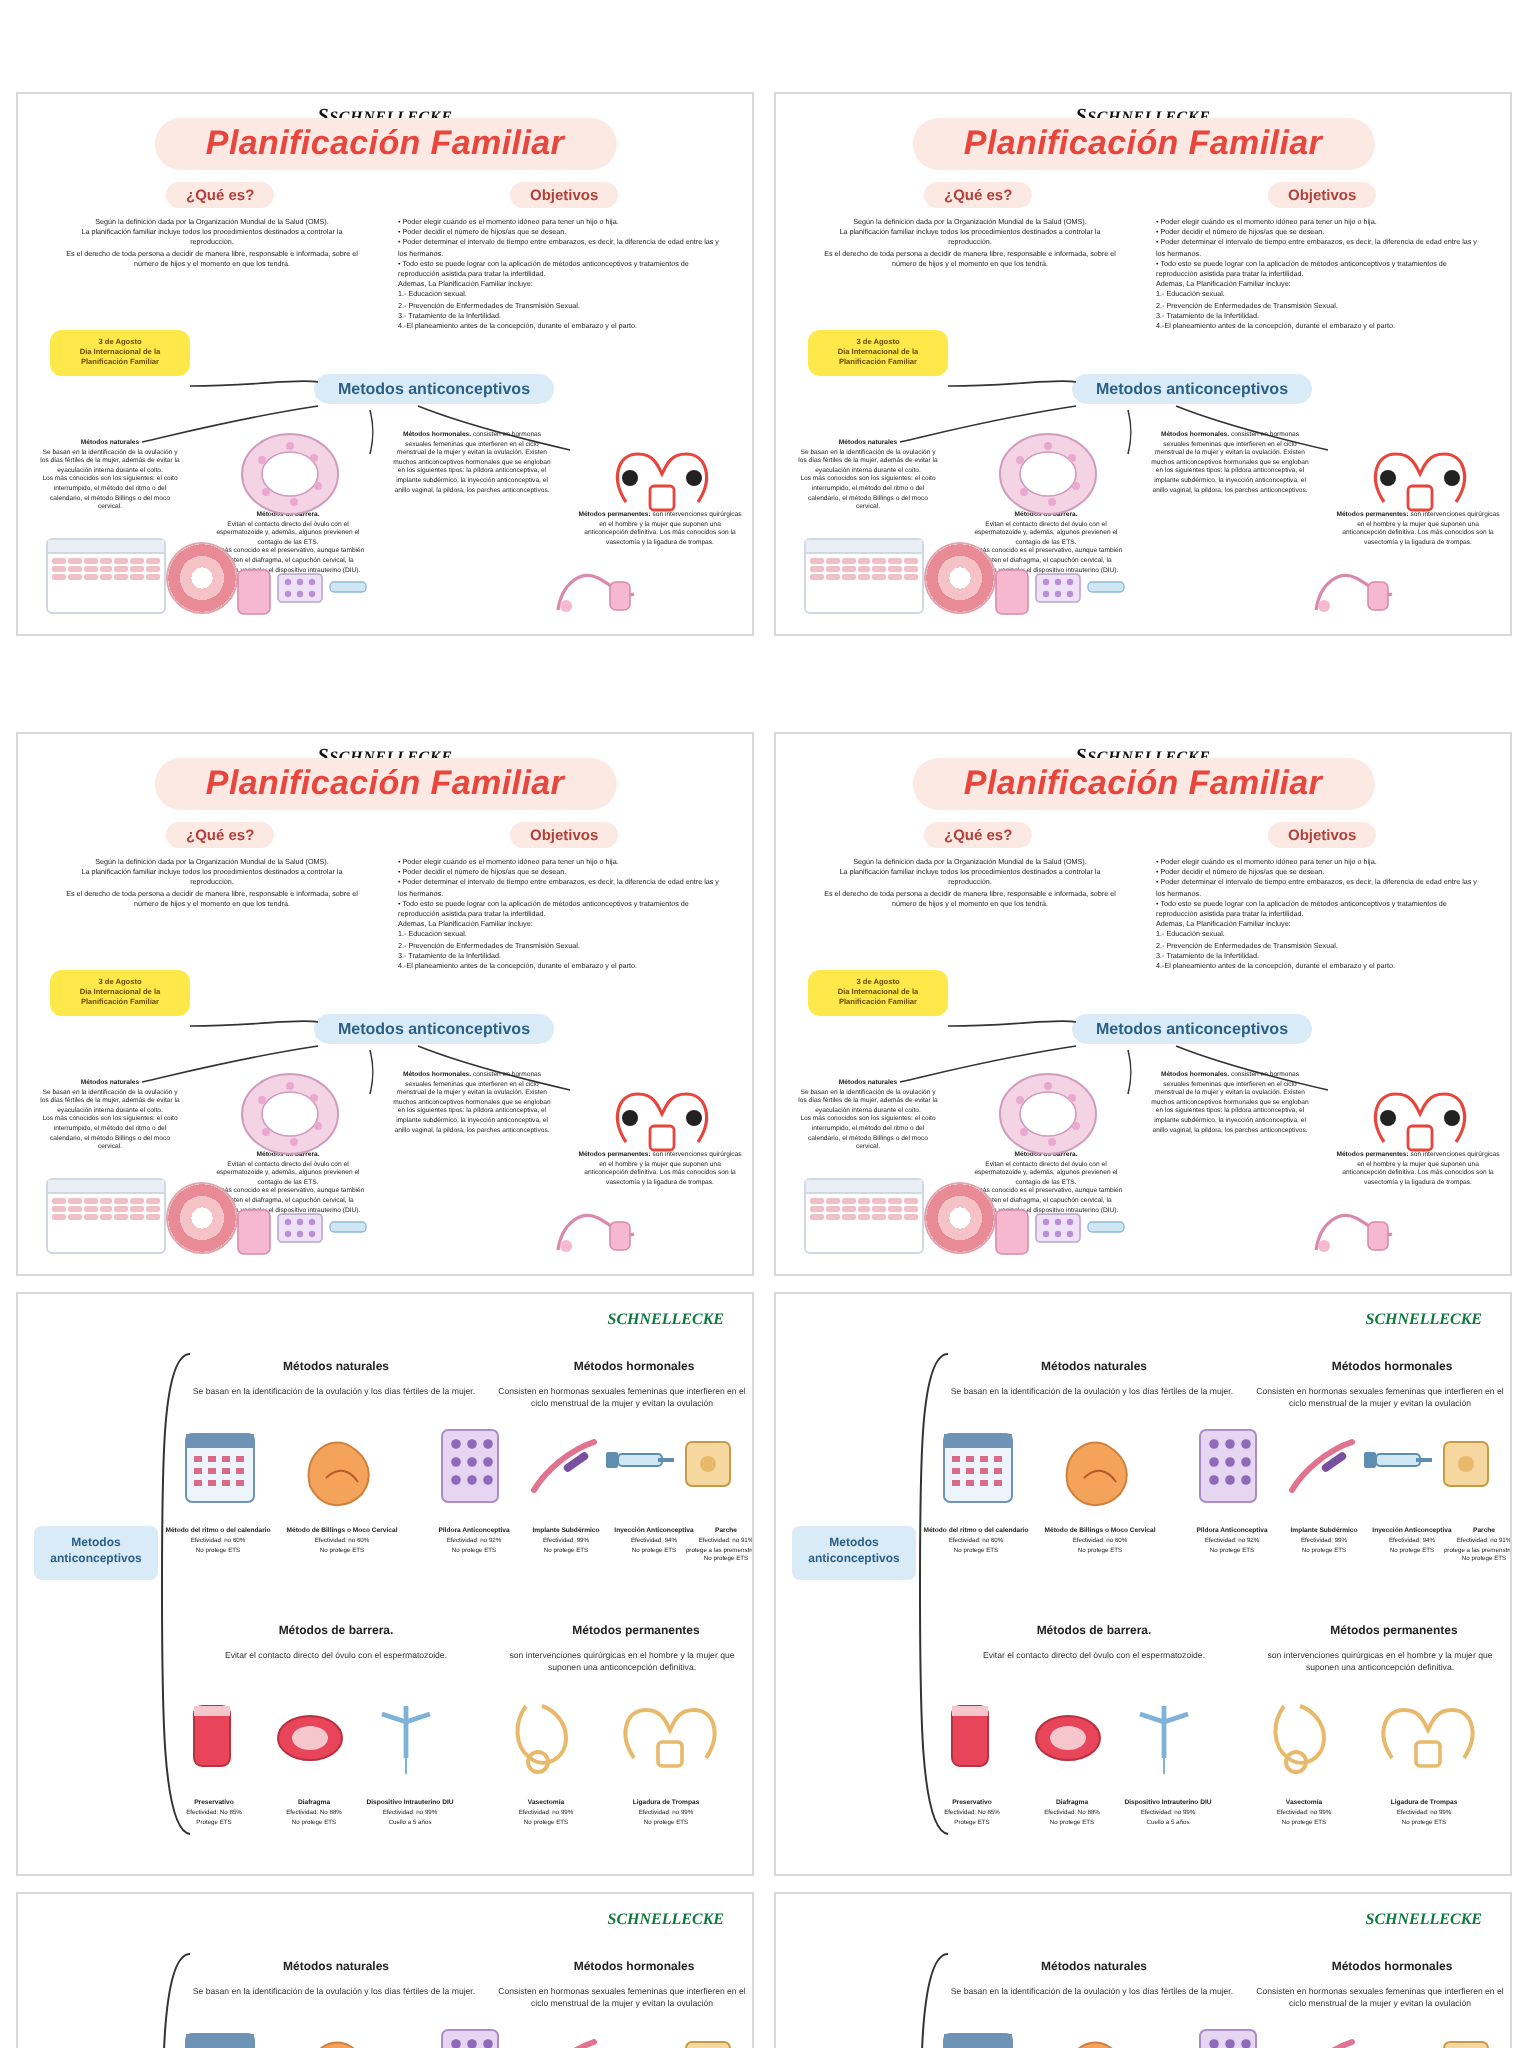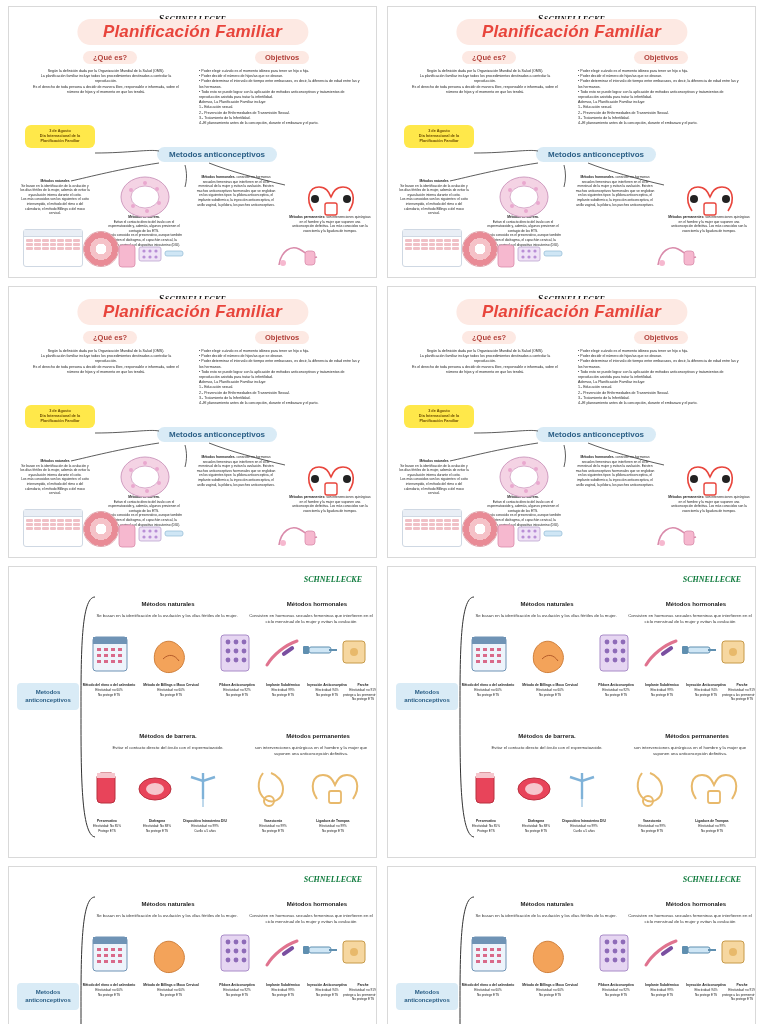--- a/index.html
+++ b/index.html
@@ -1,20 +1,20 @@
 <!DOCTYPE html>
 <html><head>
 <meta charset="utf-8">
 <style>
   html,body{margin:0;padding:0;background:#ffffff;}
   body{width:768px;height:1024px;font-family:"Liberation Sans",sans-serif;color:#1a1a1a;}
   .page{width:768px;height:1024px;position:relative;overflow:hidden;display:flex;flex-direction:column;gap:8px;padding:6px 8px;box-sizing:border-box;background:#fff;}
   .grid-row{display:flex;gap:10px;}
   .slide{position:relative;background:#fff;border:1px solid #d9d9d9;box-sizing:border-box;overflow:hidden;}
-  .slide-a{width:369px;height:272px;}
+  .slide-a{width:369px;height:272px;margin-top:40px;}
   .slide-b{width:369px;height:292px;}
 
   
   .a-inner{position:absolute;inset:0;background:#fff;}
   .brand{position:absolute;top:6px;left:50%;transform:translateX(-50%);font-family:"Liberation Serif",serif;font-style:italic;font-weight:bold;font-size:8px;color:#111;letter-spacing:.3px;}
   .brand .sc-big{font-size:10px;}
   .title-pill{position:absolute;top:12px;left:50%;transform:translateX(-50%);background:#fde9e3;border-radius:16px;padding:3px 26px;}
   .title-pill span{font-family:"Liberation Sans",sans-serif;font-weight:bold;font-style:italic;font-size:17px;color:#e8453c;white-space:nowrap;letter-spacing:.2px;}
   .hdr{position:absolute;background:#fde9e3;border-radius:10px;padding:2px 10px;font-size:7.5px;font-weight:bold;color:#b1403a;text-align:center;}
   .hdr-que{top:44px;left:74px;}

